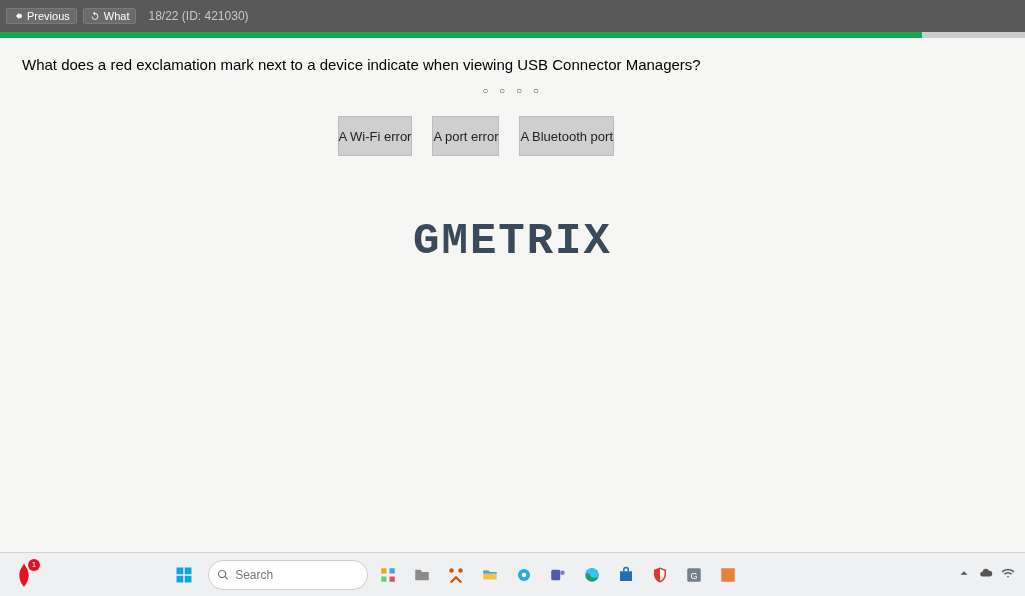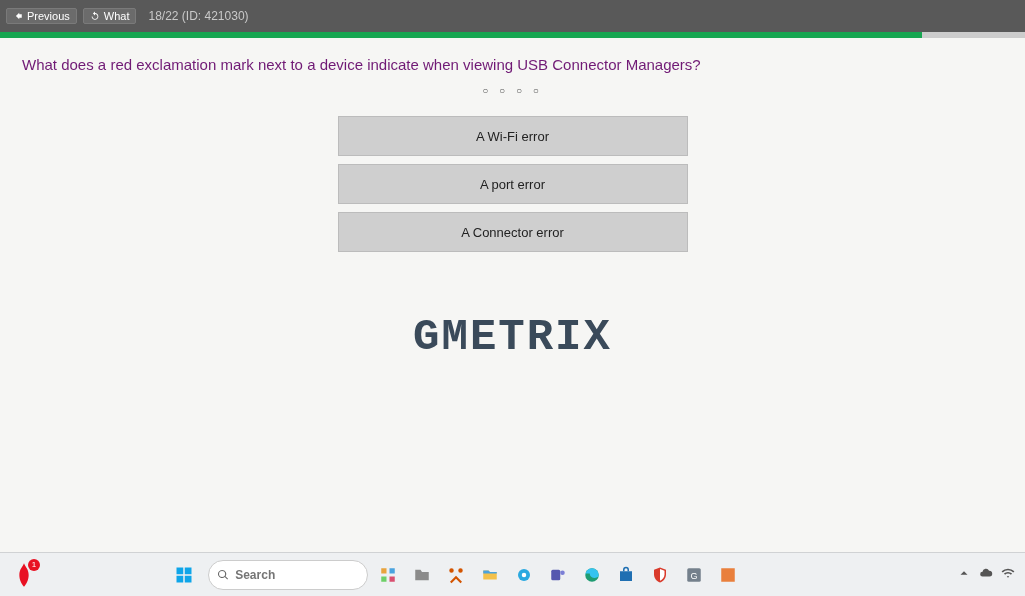--- a/index.html
+++ b/index.html
@@ -7,32 +7,32 @@
   .app-window { width:1025px; height:596px; background:#f6f6f4; position:relative; }
   
   .topbar { height:32px; background:#595959; display:flex; align-items:center; gap:6px; padding:0 6px; color:#fff; font-size:11px; }
   .tb-btn { background:#6b6b6b; border:1px solid #7a7a7a; border-radius:2px; height:16px; display:flex; align-items:center; gap:4px; padding:0 6px; cursor:pointer; }
   .tb-btn svg { width:10px; height:10px; fill:#fff; }
   .tb-meta { color:#c9c9c9; font-size:12px; margin-left:6px; }
   
   .accent { height:6px; background:linear-gradient(to right,#17a651 0%,#17a651 90%,#cccccc 90%,#cccccc 100%); }
   
   .content { position:relative; padding:18px 22px 0 22px; height:calc(100% - 18px - 6px - 44px); }
-  .question { font-size:15px; color:#701a75; }
+  .question { font-size:15px; color:#000000; }
   .dots { text-align:center; font-size:10px; letter-spacing:4px; color:#555; margin-top:12px; }
-  .answers { width:350px; margin:20px auto 0 auto; display:flex; flex-direction:column; gap:8px; }
+  .answers { width:350px; margin:20px auto 0 auto; display:flex; flex-direction:row; gap:20px; }
   .answer { background:#cfcfcf; height:40px; display:flex; align-items:center; justify-content:center; font-size:13px; color:#222; cursor:pointer; border:1px solid #bcbcbc; }
   .brand { text-align:center; margin-top:60px; font-family:Liberation Mono, monospace; font-weight:700; letter-spacing:2px; font-size:44px; color:#3a4a5a; user-select:none; }
   
   .taskbar { position:absolute; left:0; right:0; bottom:0; height:44px; background:#eef0f2; border-top:1px solid #d0d2d4; display:flex; align-items:center; padding:0 10px; gap:6px; }
   .tb-icon { width:28px; height:28px; display:flex; align-items:center; justify-content:center; border-radius:4px; cursor:pointer; }
   .tb-icon svg { width:18px; height:18px; }
   .search-box { display:flex; align-items:center; gap:6px; background:#fff; border:1px solid #ccc; border-radius:16px; height:30px; padding:0 10px 0 8px; width:160px; margin-left:4px; }
   .search-box svg { width:14px; height:14px; fill:#666; }
-  .search-box input { border:none; outline:none; font-size:12px; color:#444; width:100%; background:transparent;font-weight:bold; }
+  .search-box input { border:none; outline:none; font-size:12px; color:#444; width:100%; background:transparent; }
   .tray { margin-left:auto; display:flex; align-items:center; gap:8px; color:#555; }
   .tray svg { width:14px; height:14px; fill:#555; }
   .start-orb { width:28px; height:28px; display:flex; align-items:center; justify-content:center; cursor:pointer; }
   .badge { position:absolute; top:-2px; right:-2px; background:#e81123; color:#fff; border-radius:50%; width:12px; height:12px; font-size:8px; display:flex; align-items:center; justify-content:center; }
   .spacer { flex:0 0 120px; }
 </style>
 </head>
 <body>
 
 <div class="app-window">
@@ -60,21 +60,21 @@
     <div class="dots">○ ○ ○ ○</div>
 
     <div class="answers">
       <div class="answer">
           <span>A Wi-Fi error</span>
         </div>
       <div class="answer">
           <span>A port error</span>
         </div>
       <div class="answer">
-          <span>A Connector error</span>
+          <span>A Bluetooth port</span>
         </div>
     </div>
 
     <div class="brand">GMETRIX</div>
   </div>
 
   <div class="taskbar">
     <div class="start-orb" style="position:relative;">
       <svg viewBox="0 0 24 24">
           <path fill="#e81123" d="M12 2c-1 3-4 5-4 10 0 4 2 8 4 10 2-2 4-6 4-10 0-5-3-7-4-10z"></path>

